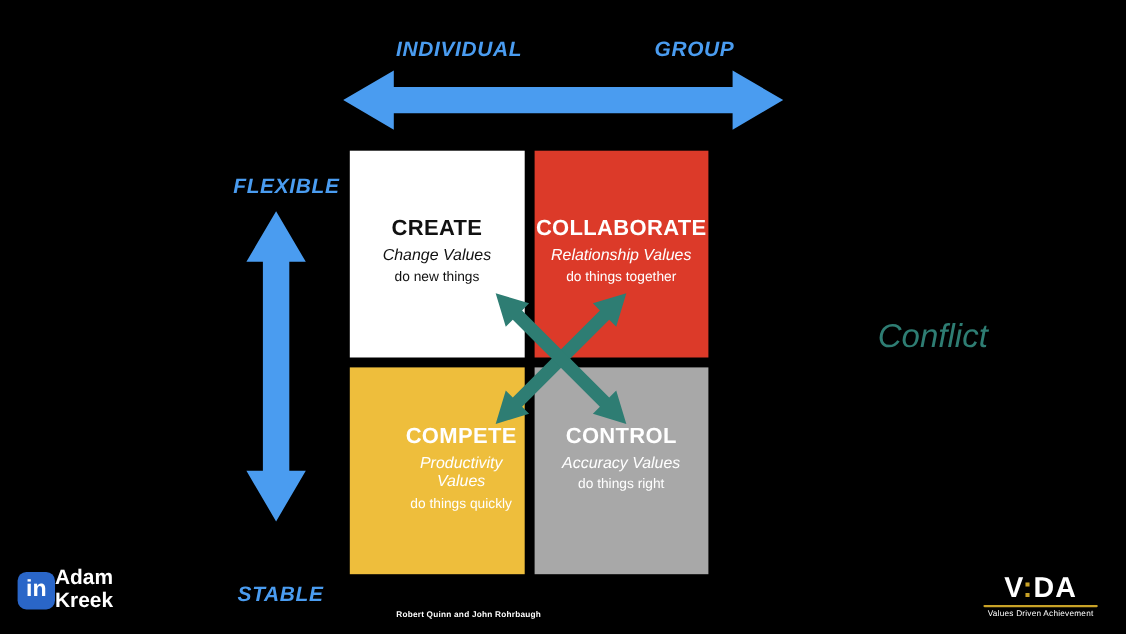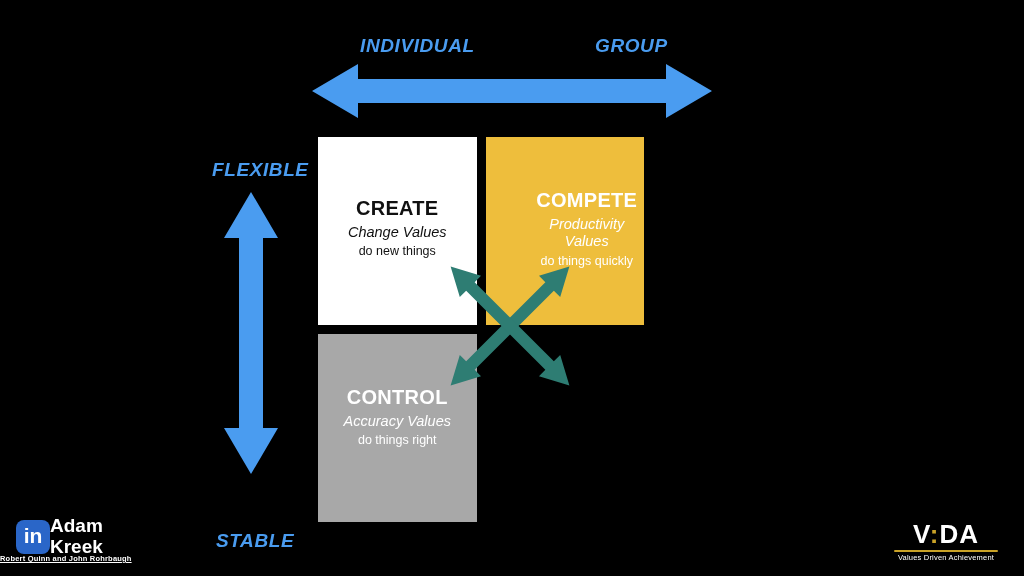--- a/index.html
+++ b/index.html
@@ -108,26 +108,25 @@
     line-height: 1.33;
     text-align: center;
   }
 
   
   #attribution {
     position: absolute;
     left: 0;
     top: 554px;
     width: 852px;
-    text-align: left;
+    text-align: center;
     color: #FFFFFF;
     font-size: 7.5px;
     font-weight: bold;
     letter-spacing: 0.2px;
-    text-decoration: underline;
   }
 
   
   #brand-left {
     position: absolute;
     left: 16px;
     top: 516px;
     display: flex;
     align-items: center;
     gap: 0;
@@ -210,20 +209,25 @@
   </svg>
 
   <div id="grid">
 
     <div class="quad" id="quad-create">
       <div class="q-title">CREATE</div>
       <div class="q-sub">Change Values</div>
       <div class="q-desc">do new things</div>
     </div>
 
+    <div class="quad" id="quad-collab">
+      <div class="q-title">COLLABORATE</div>
+      <div class="q-sub">Relationship Values</div>
+      <div class="q-desc">do things together</div>
+    </div>
 
     <div class="quad bottom" id="quad-compete">
       <div class="q-title">COMPETE</div>
       <div class="q-sub">Productivity Values</div>
       <div class="q-desc">do things quickly</div>
     </div>
 
     <div class="quad bottom" id="quad-control">
       <div class="q-title">CONTROL</div>
       <div class="q-sub">Accuracy Values</div>
@@ -238,20 +242,21 @@
         <polygon points="-14,61 14,46 14,55 126,55 126,46 154,61 126,76 126,67 14,67 14,76"></polygon>
       </g>
 
       <g transform="rotate(45 70 61)">
         <polygon points="-14,61 14,46 14,55 126,55 126,46 154,61 126,76 126,67 14,67 14,76"></polygon>
       </g>
     </g>
   </svg>
 
   <div id="natural-conflict">
+    <div>Conflict</div>
   </div>
 
   <div id="attribution">Robert Quinn and John Rohrbaugh</div>
 
   <div id="brand-left">
     <div id="li-badge">in</div>
     <div id="brand-left-name">Adam
 Kreek</div>
   </div>
 

